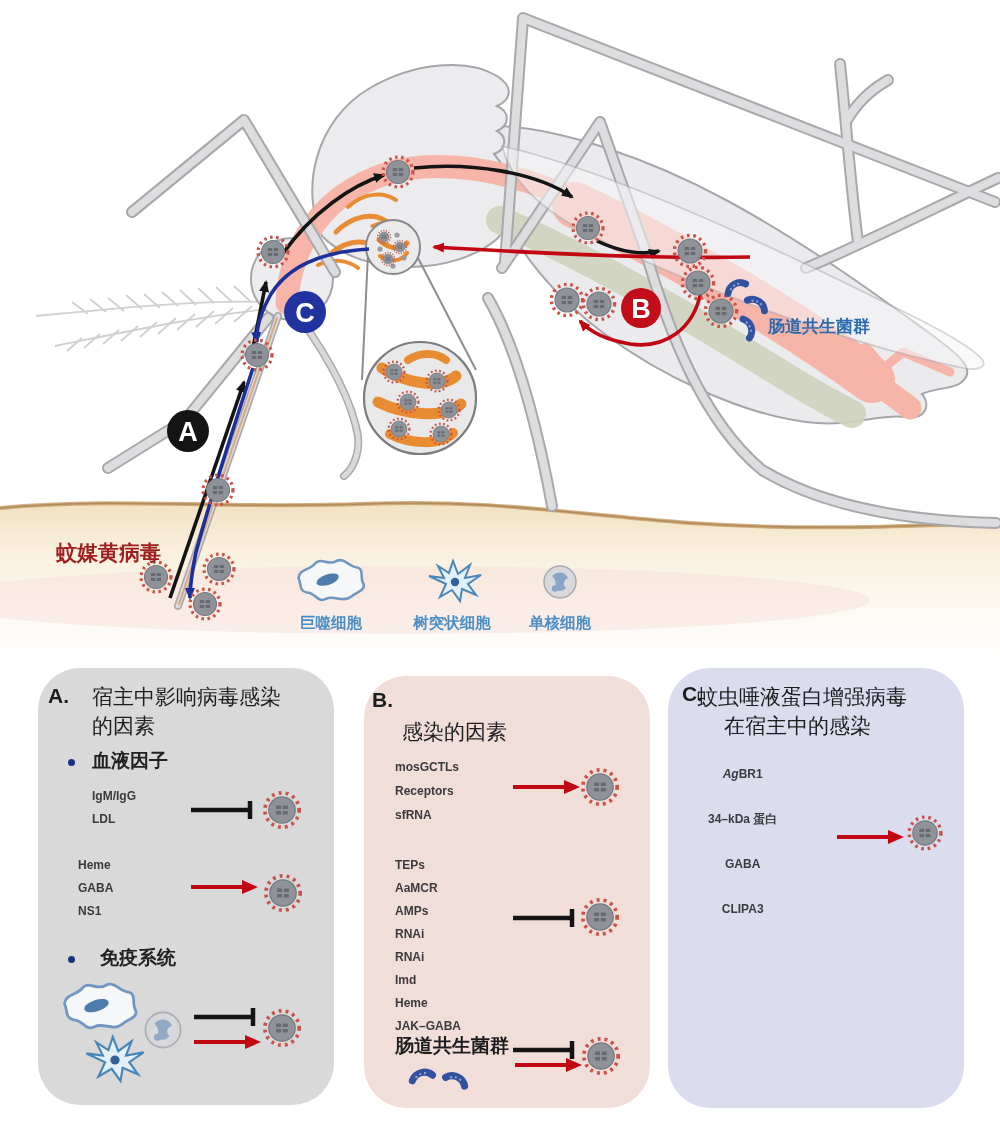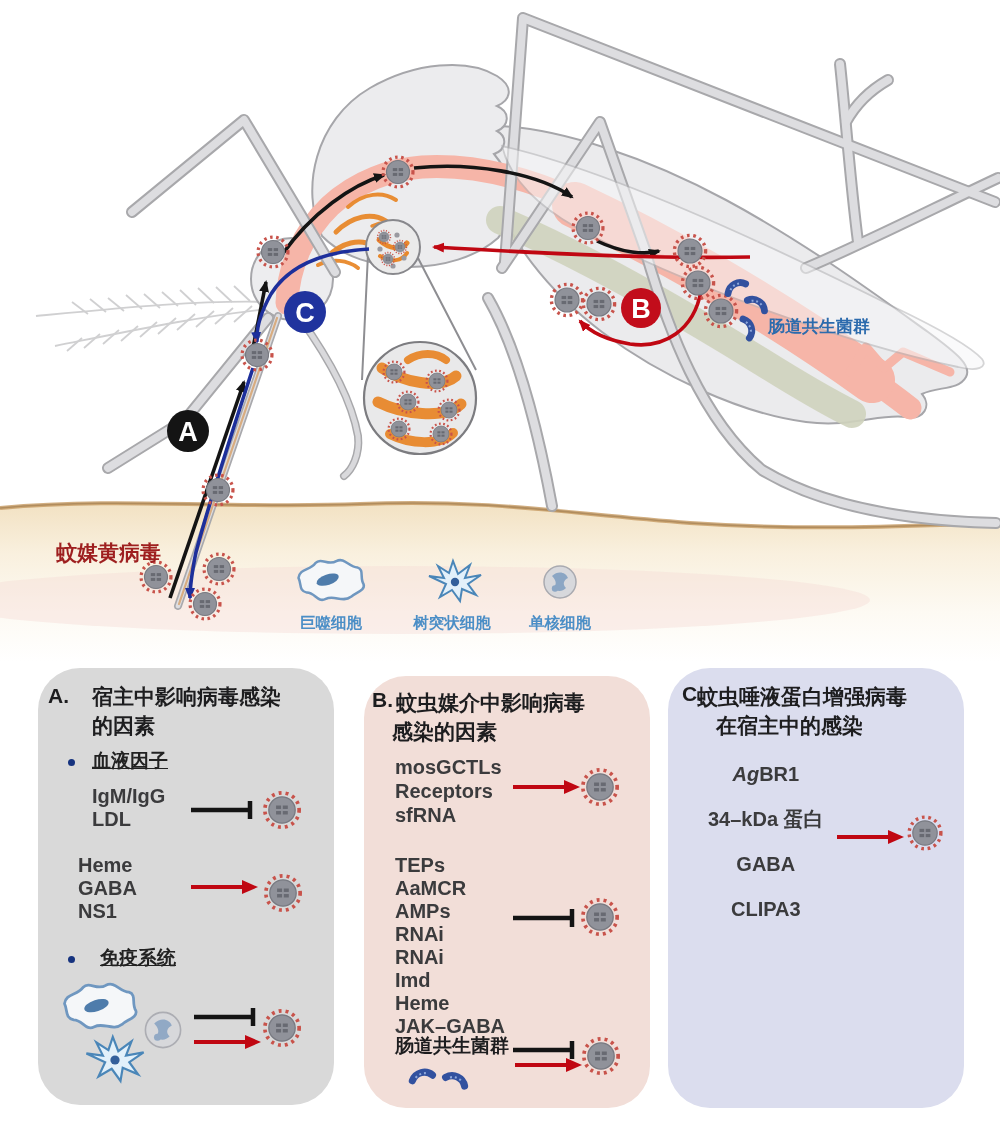--- a/index.html
+++ b/index.html
@@ -11,24 +11,24 @@
   html,body{margin:0;padding:0;background:#fff;}
   #page{position:relative;width:1000px;height:1125px;background:#fff;overflow:hidden;
         font-family:"Liberation Sans","DejaVu Sans",sans-serif;}
   #scene{position:absolute;left:0;top:0;}
   .panel{position:absolute;border-radius:42px;}
   .panel-a{left:38px;top:668px;width:296px;height:437px;background:var(--panel-a-bg);}
   .panel-b{left:364px;top:676px;width:286px;height:432px;background:var(--panel-b-bg);}
   .panel-c{left:668px;top:668px;width:296px;height:440px;background:var(--panel-c-bg);}
   .abs{position:absolute;}
   .p-letter{font-size:21px;font-weight:bold;color:#1d1d1f;}
-  .p-title{font-size:21px;font-weight:bold;color:#1d1d1f;line-height:29px;white-space:nowrap;}
+  .p-title{font-size:21px;font-weight:normal;color:#1d1d1f;line-height:29px;white-space:nowrap;}
   .p-bullet-dot{width:7px;height:7px;border-radius:50%;background:#16337f;}
-  .p-bullet{font-size:19px;font-weight:bold;color:#222;text-decoration:underline;}
-  .lines{font-size:20px;font-weight:600;color:#3b3b3d;line-height:23px;white-space:nowrap;}
+  .p-bullet{font-size:19px;font-weight:bold;color:#222;}
+  .lines{font-size:12px;font-weight:600;color:#3b3b3d;line-height:23px;white-space:nowrap;}
   .lines.lh24{line-height:24px;}
   .lines.lh45{line-height:45px;}
   .micro-label{font-size:19px;font-weight:bold;color:#1d1d1f;white-space:nowrap;}
   .svgt{display:block;}
   
   text{font-family:"Liberation Sans","DejaVu Sans",sans-serif;}
   .t-virus-label{font-size:21px;font-weight:bold;fill:var(--virus-label-red);}
   .t-gut{font-size:17px;font-weight:bold;fill:var(--gut-label-blue);}
   .t-cell{font-size:15.5px;font-weight:bold;fill:var(--cell-label-blue);text-anchor:middle;}
   .t-badge{font-size:27px;font-weight:bold;fill:#fff;text-anchor:middle;}
@@ -293,22 +293,21 @@
       <line x1="3" y1="8" x2="54" y2="8" stroke="#c00712" stroke-width="4.2"></line>
       <polygon points="54,1 70,8 54,15" fill="#c00712"></polygon>
     </svg>
     <svg class="abs svgt" style="left:222px;top:338px;" width="44" height="44">
       <use href="#virus" transform="translate(22,22) scale(1.32)"></use>
     </svg>
   </div>
 
   <div class="panel panel-b">
     <div class="abs p-letter" style="left:8px;top:12px;">B.</div>
-    <div class="abs p-title" style="left:32px;top:12px;">蚊虫媒介中影响病毒</div>
-    <div class="abs p-title" style="left:28px;top:41px;">感染的因素</div>
+    <div class="abs p-title" style="left:38px;top:41px;">感染的因素</div>
 
     <div class="abs lines lh24" style="left:31px;top:79px;">
       <div>mosGCTLs</div>
       <div>Receptors</div>
       <div>sfRNA</div>
     </div>
     <svg class="abs svgt" style="left:146px;top:103px;" width="72" height="16">
       <line x1="3" y1="8" x2="54" y2="8" stroke="#c00712" stroke-width="4.2"></line>
       <polygon points="54,1 70,8 54,15" fill="#c00712"></polygon>
     </svg>
@@ -348,21 +347,21 @@
     </svg>
     <svg class="abs svgt" style="left:36px;top:384px;" width="90" height="40">
       <use href="#bact" transform="translate(22,16) rotate(-12) scale(1.3)"></use>
       <use href="#bact" transform="translate(56,20) rotate(28) scale(1.3)"></use>
     </svg>
   </div>
 
   <div class="panel panel-c">
     <div class="abs p-letter" style="left:14px;top:14px;">C.</div>
     <div class="abs p-title" style="left:29px;top:14px;">蚊虫唾液蛋白增强病毒</div>
-    <div class="abs p-title" style="left:48px;top:43px;">在宿主中的感染</div>
+    <div class="abs p-title" style="left:56px;top:43px;">在宿主中的感染</div>
 
     <div class="abs lines lh45" style="left:40px;top:84px;text-align:center;">
       <div><i>Ag</i><span>BR1</span></div>
       <div>34–kDa 蛋白</div>
       <div>GABA</div>
       <div>CLIPA3</div>
     </div>
     <svg class="abs svgt" style="left:166px;top:161px;" width="72" height="16">
       <line x1="3" y1="8" x2="54" y2="8" stroke="#c00712" stroke-width="4.2"></line>
       <polygon points="54,1 70,8 54,15" fill="#c00712"></polygon>

